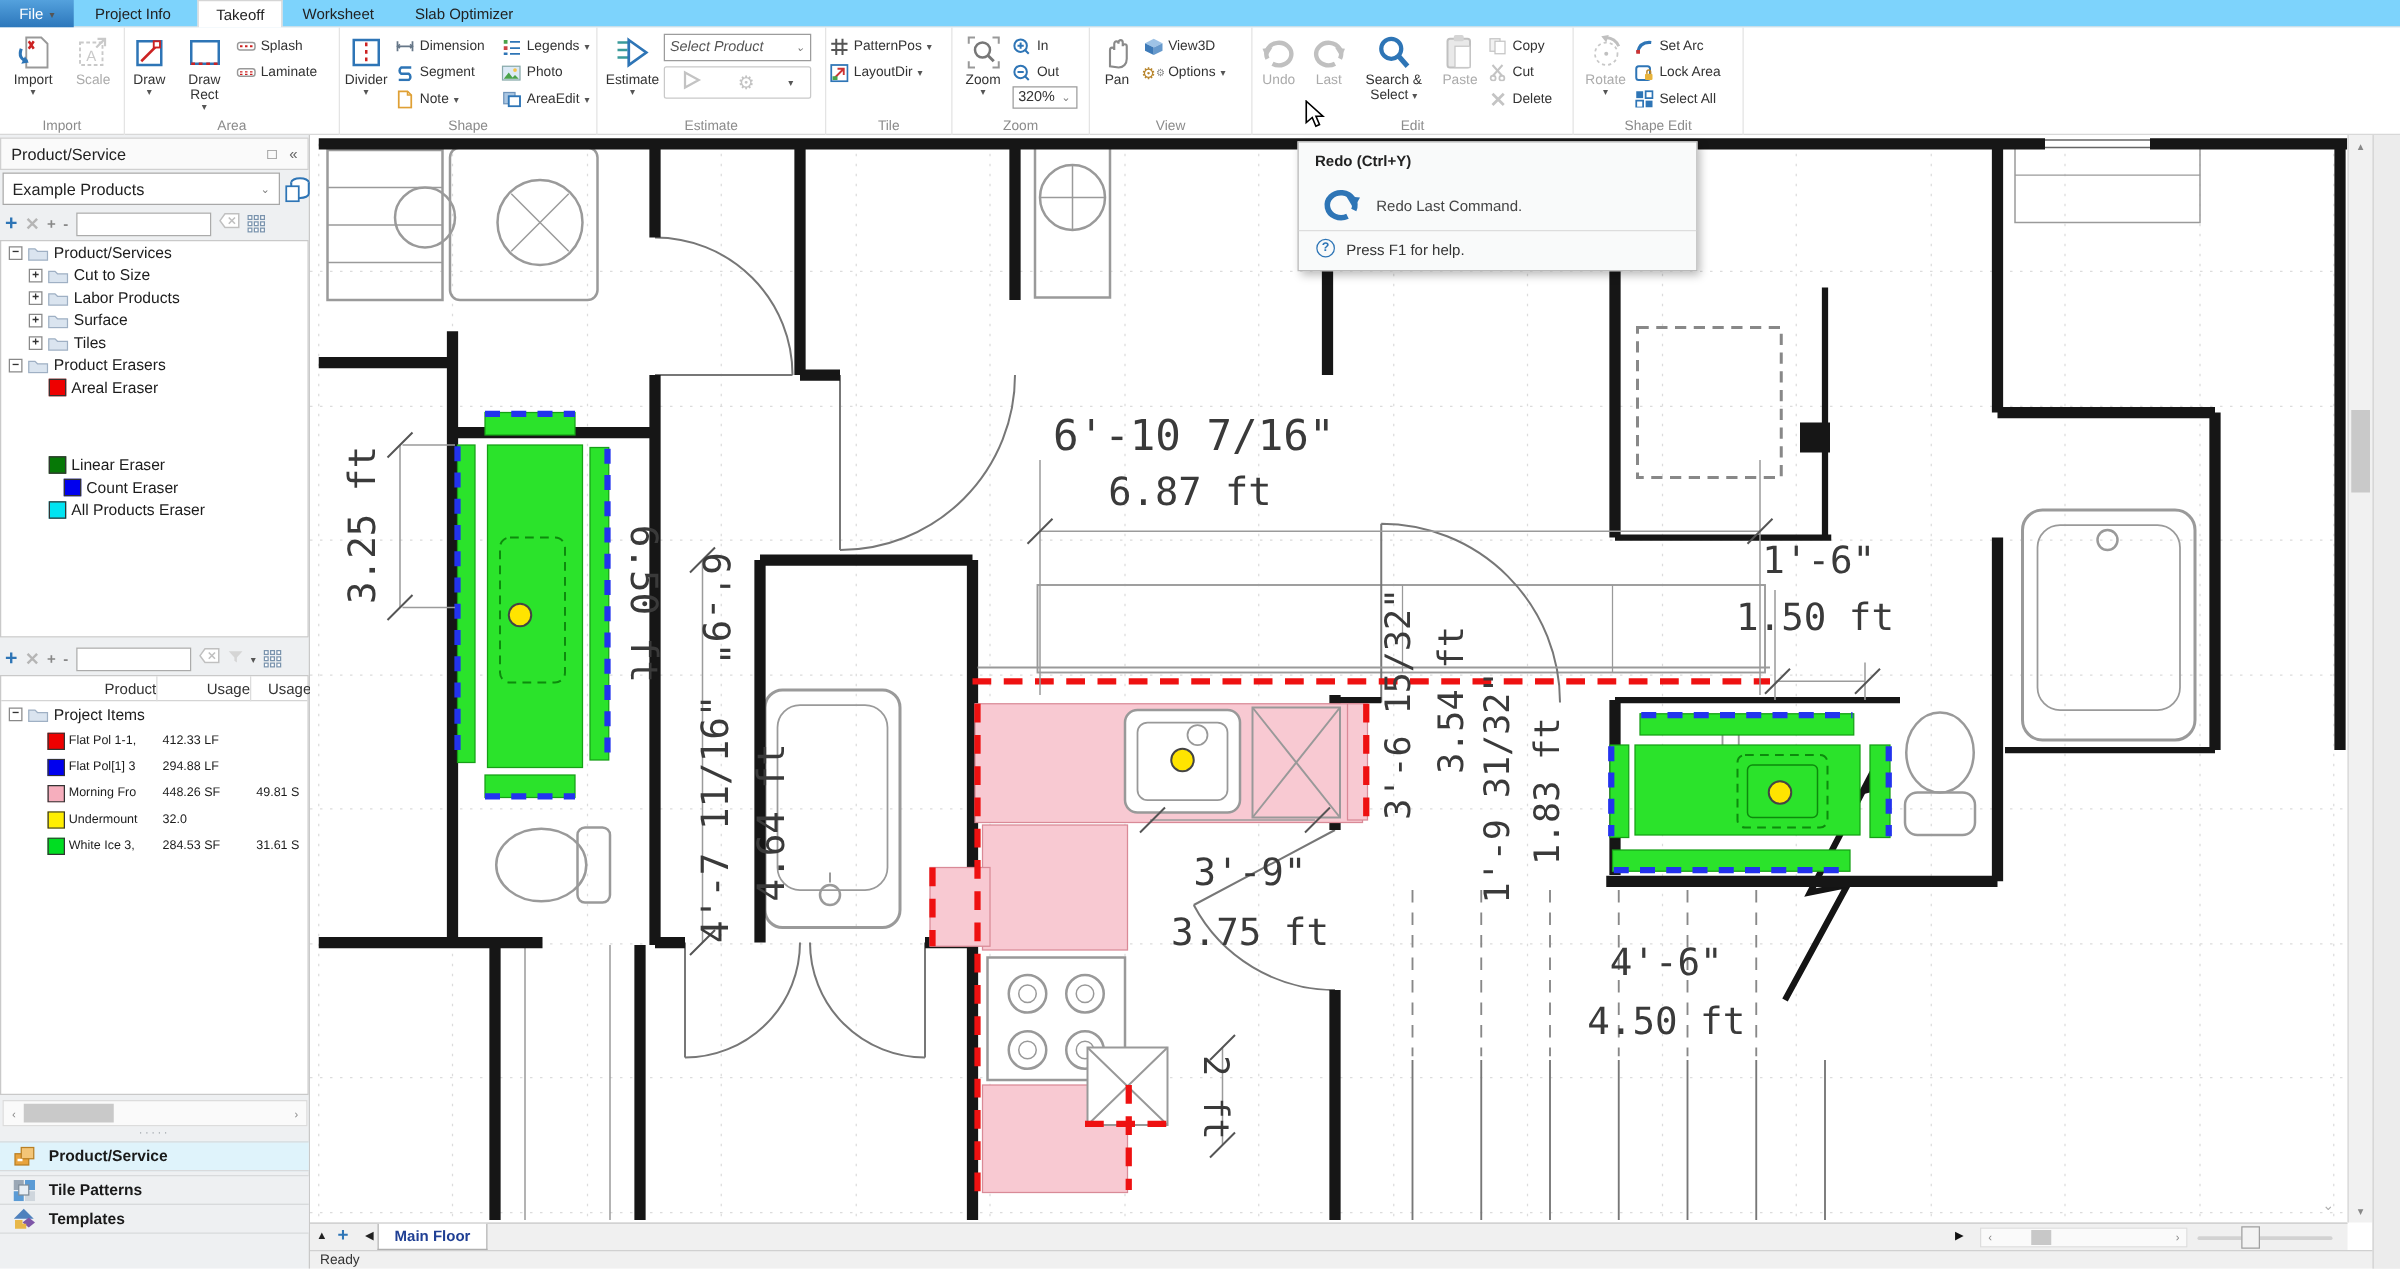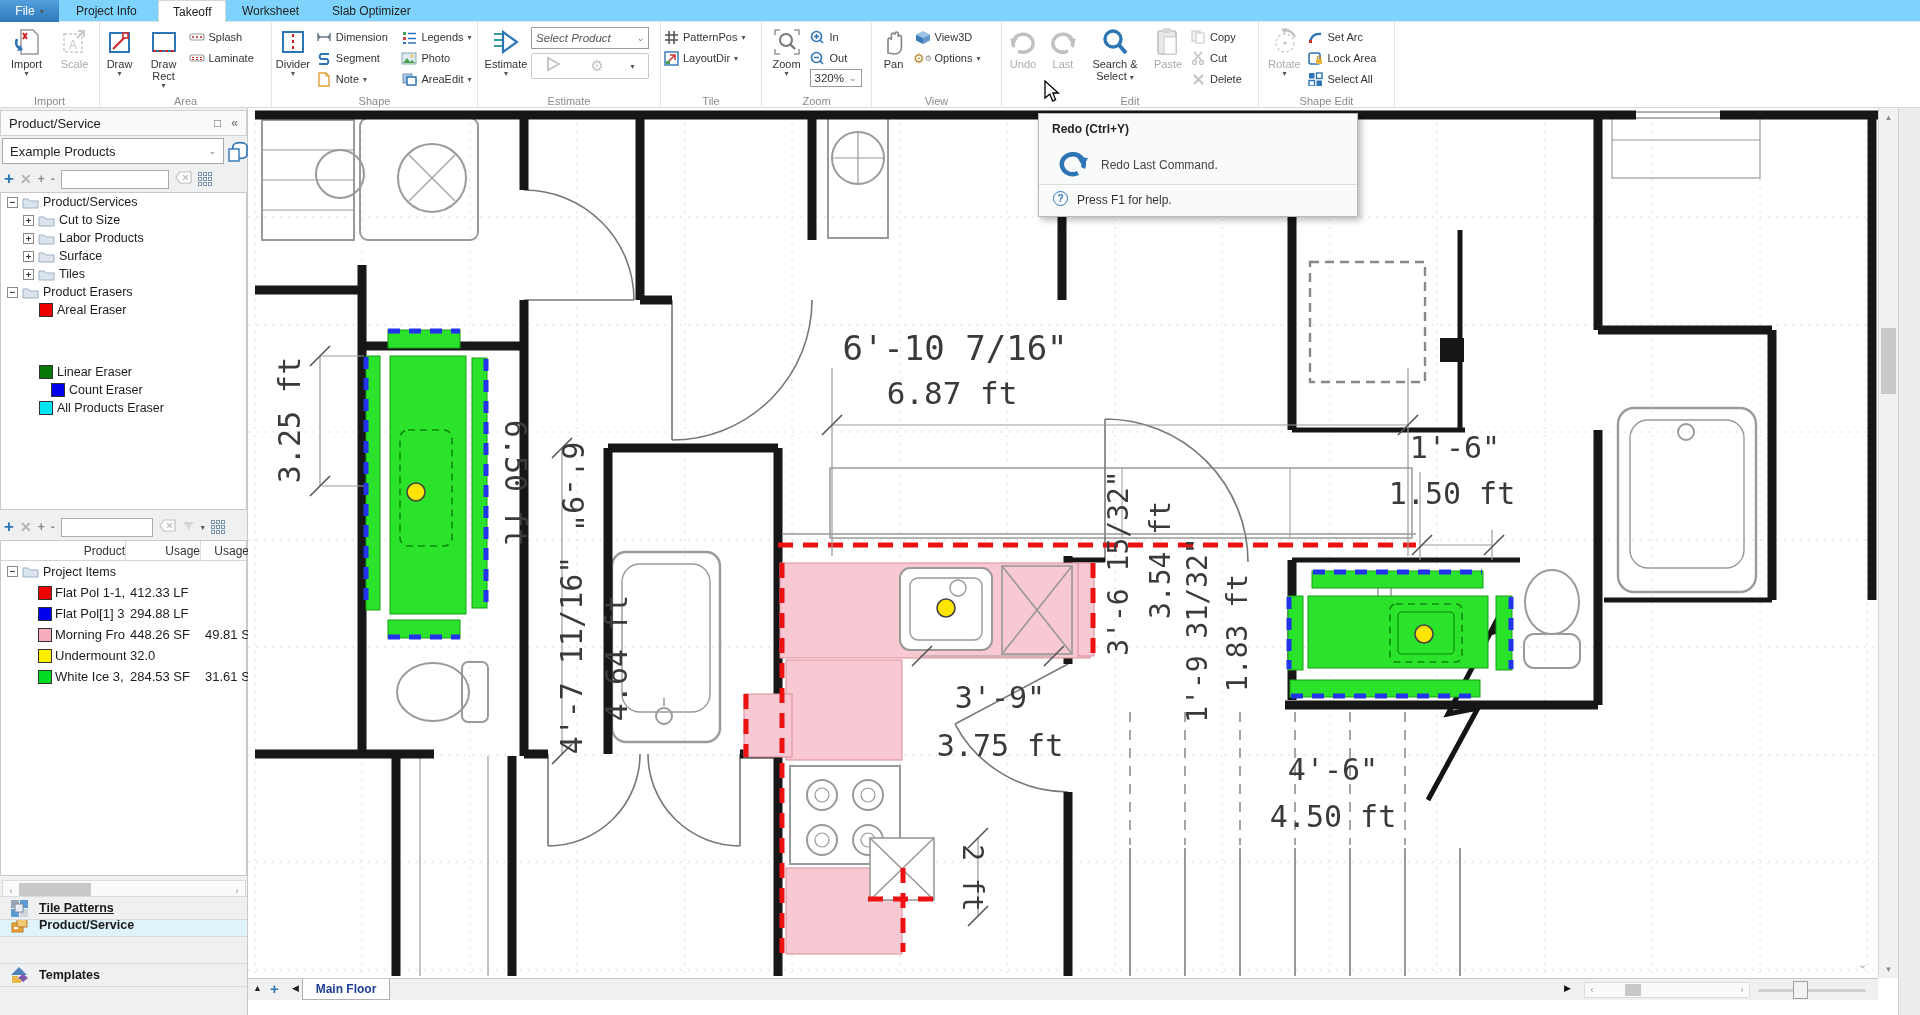--- a/index.html
+++ b/index.html
@@ -38,21 +38,21 @@
 .tx { color:#b5b5b5; font-size:14px; font-weight:bold;}
 .tsm { color:#888; font-size:12px; font-weight:bold;}
 .tinput { height:19px; border:1px solid #ababab; background:#fff; flex:1;}
 .trow { display:flex; align-items:center; height:18px; font-size:12.5px; color:#1c1c1c; gap:4px;}
 .exp { width:11px; height:11px; border:1px solid #898989; background:#fff; font:700 9px/9px "DejaVu Sans Mono",monospace; text-align:center; color:#333; flex:none;}
 .sw { width:14px; height:14px; border:1px solid #333; flex:none;}
 .grid3 { display:grid; grid-template-columns:repeat(3,4px); grid-template-rows:repeat(3,4px); gap:1px;}
 .grid3 i { background:#fff; border:1px solid #7a93ad; }
 #lp-table-head { display:grid; grid-template-columns:125px 75px 48px; font-size:12px; color:#333; height:20px; align-items:center; border-bottom:1px solid #d4d4d4;}
 #lp-table-head div { text-align:right; border-right:1px solid #dcdcdc; height:20px; line-height:20px; overflow:hidden;}
-.prow { display:grid; grid-template-columns:125px 75px 48px; height:21px; align-items:center; font-size:13px; color:#1c1c1c;}
+.prow { display:grid; grid-template-columns:125px 75px 48px; height:21px; align-items:center; font-size:10px; color:#1c1c1c;}
 .prow .c1 { display:flex; align-items:center; gap:3px; padding-left:37px; overflow:hidden; white-space:nowrap;}
 .prow .c2,.prow .c3 { overflow:hidden; white-space:nowrap; padding-left:4px;}
 .navitem { position:absolute; left:0; width:247px; height:24px; background:#eef0f2; border-top:1px solid #d8dadc; border-bottom:1px solid #d8dadc; display:flex; align-items:center; gap:10px; padding-left:10px; font-size:12.5px; font-weight:bold; color:#1a1a1a;}
 .navitem.sel { background:#dff3fb; }
 
 
 #canvas { position:absolute; left:248px; top:108px; width:1630px; height:870px; background:#fff; overflow:hidden;}
 #canvasfooter { position:absolute; left:248px; top:978px; width:1630px; height:22px; background:#f0f0f0; border-top:1px solid #c8c8c8;}
 #sheettab { position:absolute; left:54px; top:0; width:88px; height:21px; background:#fff; border:1px solid #b0b0b0; border-top:none; font-size:12px; font-weight:bold; color:#1f3f94; display:flex; align-items:center; justify-content:center;}
 #statusbar { position:absolute; left:248px; top:1000px; width:1672px; height:15px; background:#f0f0f0; border-top:1px solid #d0d0d0; font-size:11px; color:#333; padding-left:8px; line-height:14px;}
@@ -697,21 +697,21 @@
     <div class="abs" style="left:0;top:794px;width:247px;text-align:center;color:#9aa0a6;font-size:9px;letter-spacing:2px;line-height:8px;">·····</div>
 
     <div class="navitem sel" style="top:805px;">
       <svg width="19" height="18">
           <rect x="2" y="7" width="11" height="9" fill="#e8a33d" stroke="#b97f23"></rect>
           <rect x="7" y="2" width="10" height="9" fill="#f3c577" stroke="#b97f23"></rect>
           <rect x="4" y="11" width="4" height="2" fill="#fff"></rect>
         </svg>
       <span>Product/Service</span>
     </div>
-    <div class="navitem" style="top:788px;text-decoration:underline;">
+    <div class="navitem" style="top:832px;">
       <svg width="19" height="18">
           <rect x="1" y="1" width="8" height="8" fill="#9aa7b5"></rect>
           <rect x="10" y="1" width="8" height="8" fill="#5b9bd5"></rect>
           <rect x="1" y="10" width="8" height="8" fill="#5b9bd5"></rect>
           <rect x="10" y="10" width="8" height="8" fill="#cfd6dd"></rect>
           <rect x="5" y="5" width="8" height="8" fill="#e8eef4" stroke="#7f8c99"></rect>
         </svg>
       <span>Tile Patterns</span>
     </div>
     <div class="navitem" style="top:855px;">
@@ -938,20 +938,23 @@
       <span class="sbarrow" style="width:14px;">‹</span>
       <div style="margin-left:26px;width:16px;height:12px;background:#c8c8c8;"></div>
       <span class="sbarrow" style="margin-left:auto;width:14px;">›</span>
     </div>
     <div class="abs" style="left:1510px;top:10px;width:108px;height:3px;background:#d2d2d2;border-radius:2px;"></div>
     <div class="abs" style="left:1545px;top:2px;width:15px;height:18px;background:#f3f3f3;border:1px solid #9f9f9f;"></div>
   </div>
 
   <div class="abs" style="left:1858px;top:958px;color:#aaa;font-size:11px;">⌄</div>
 
+  <div id="statusbar">
+    <span>Ready</span>
+  </div>
 
   <div id="vscroll">
     <div class="sbarrow" style="padding-top:4px;">▴</div>
     <div style="position:absolute;left:2px;top:220px;width:15px;height:66px;background:#c9c9c9;"></div>
     <div class="sbarrow" style="position:absolute;bottom:4px;left:0;right:0;">▾</div>
   </div>
 
   <div id="rightstrip">
     
     

